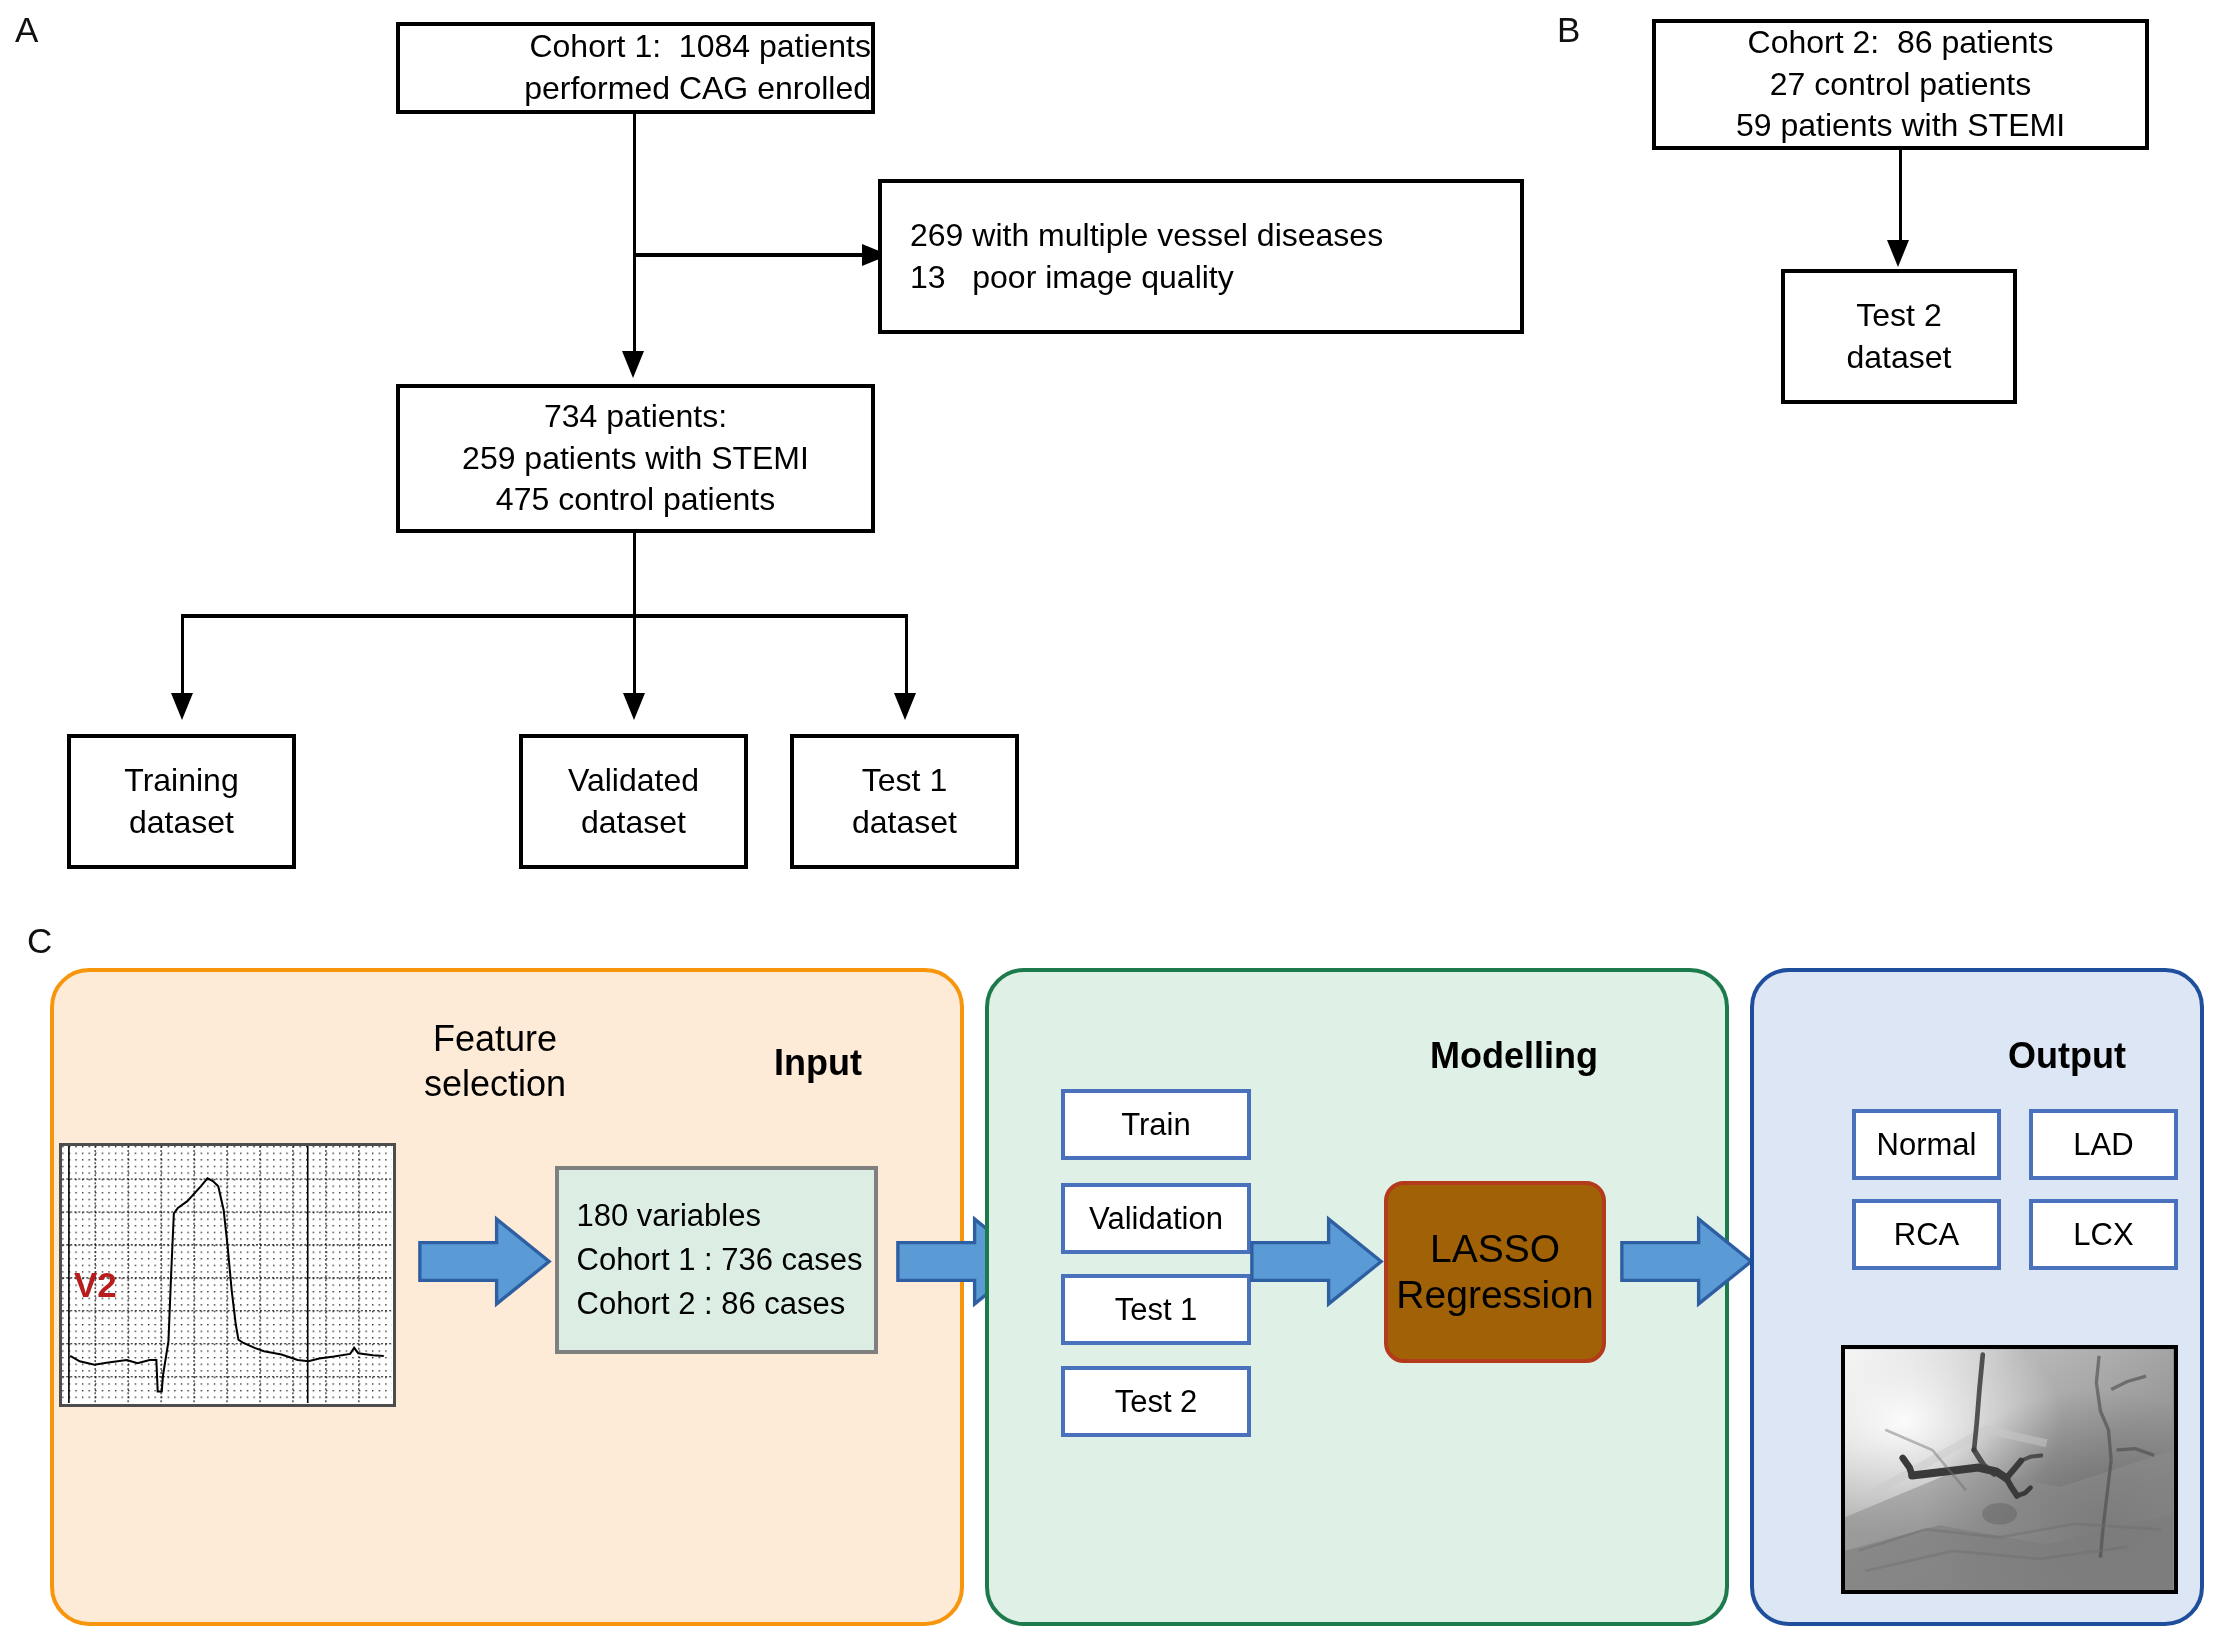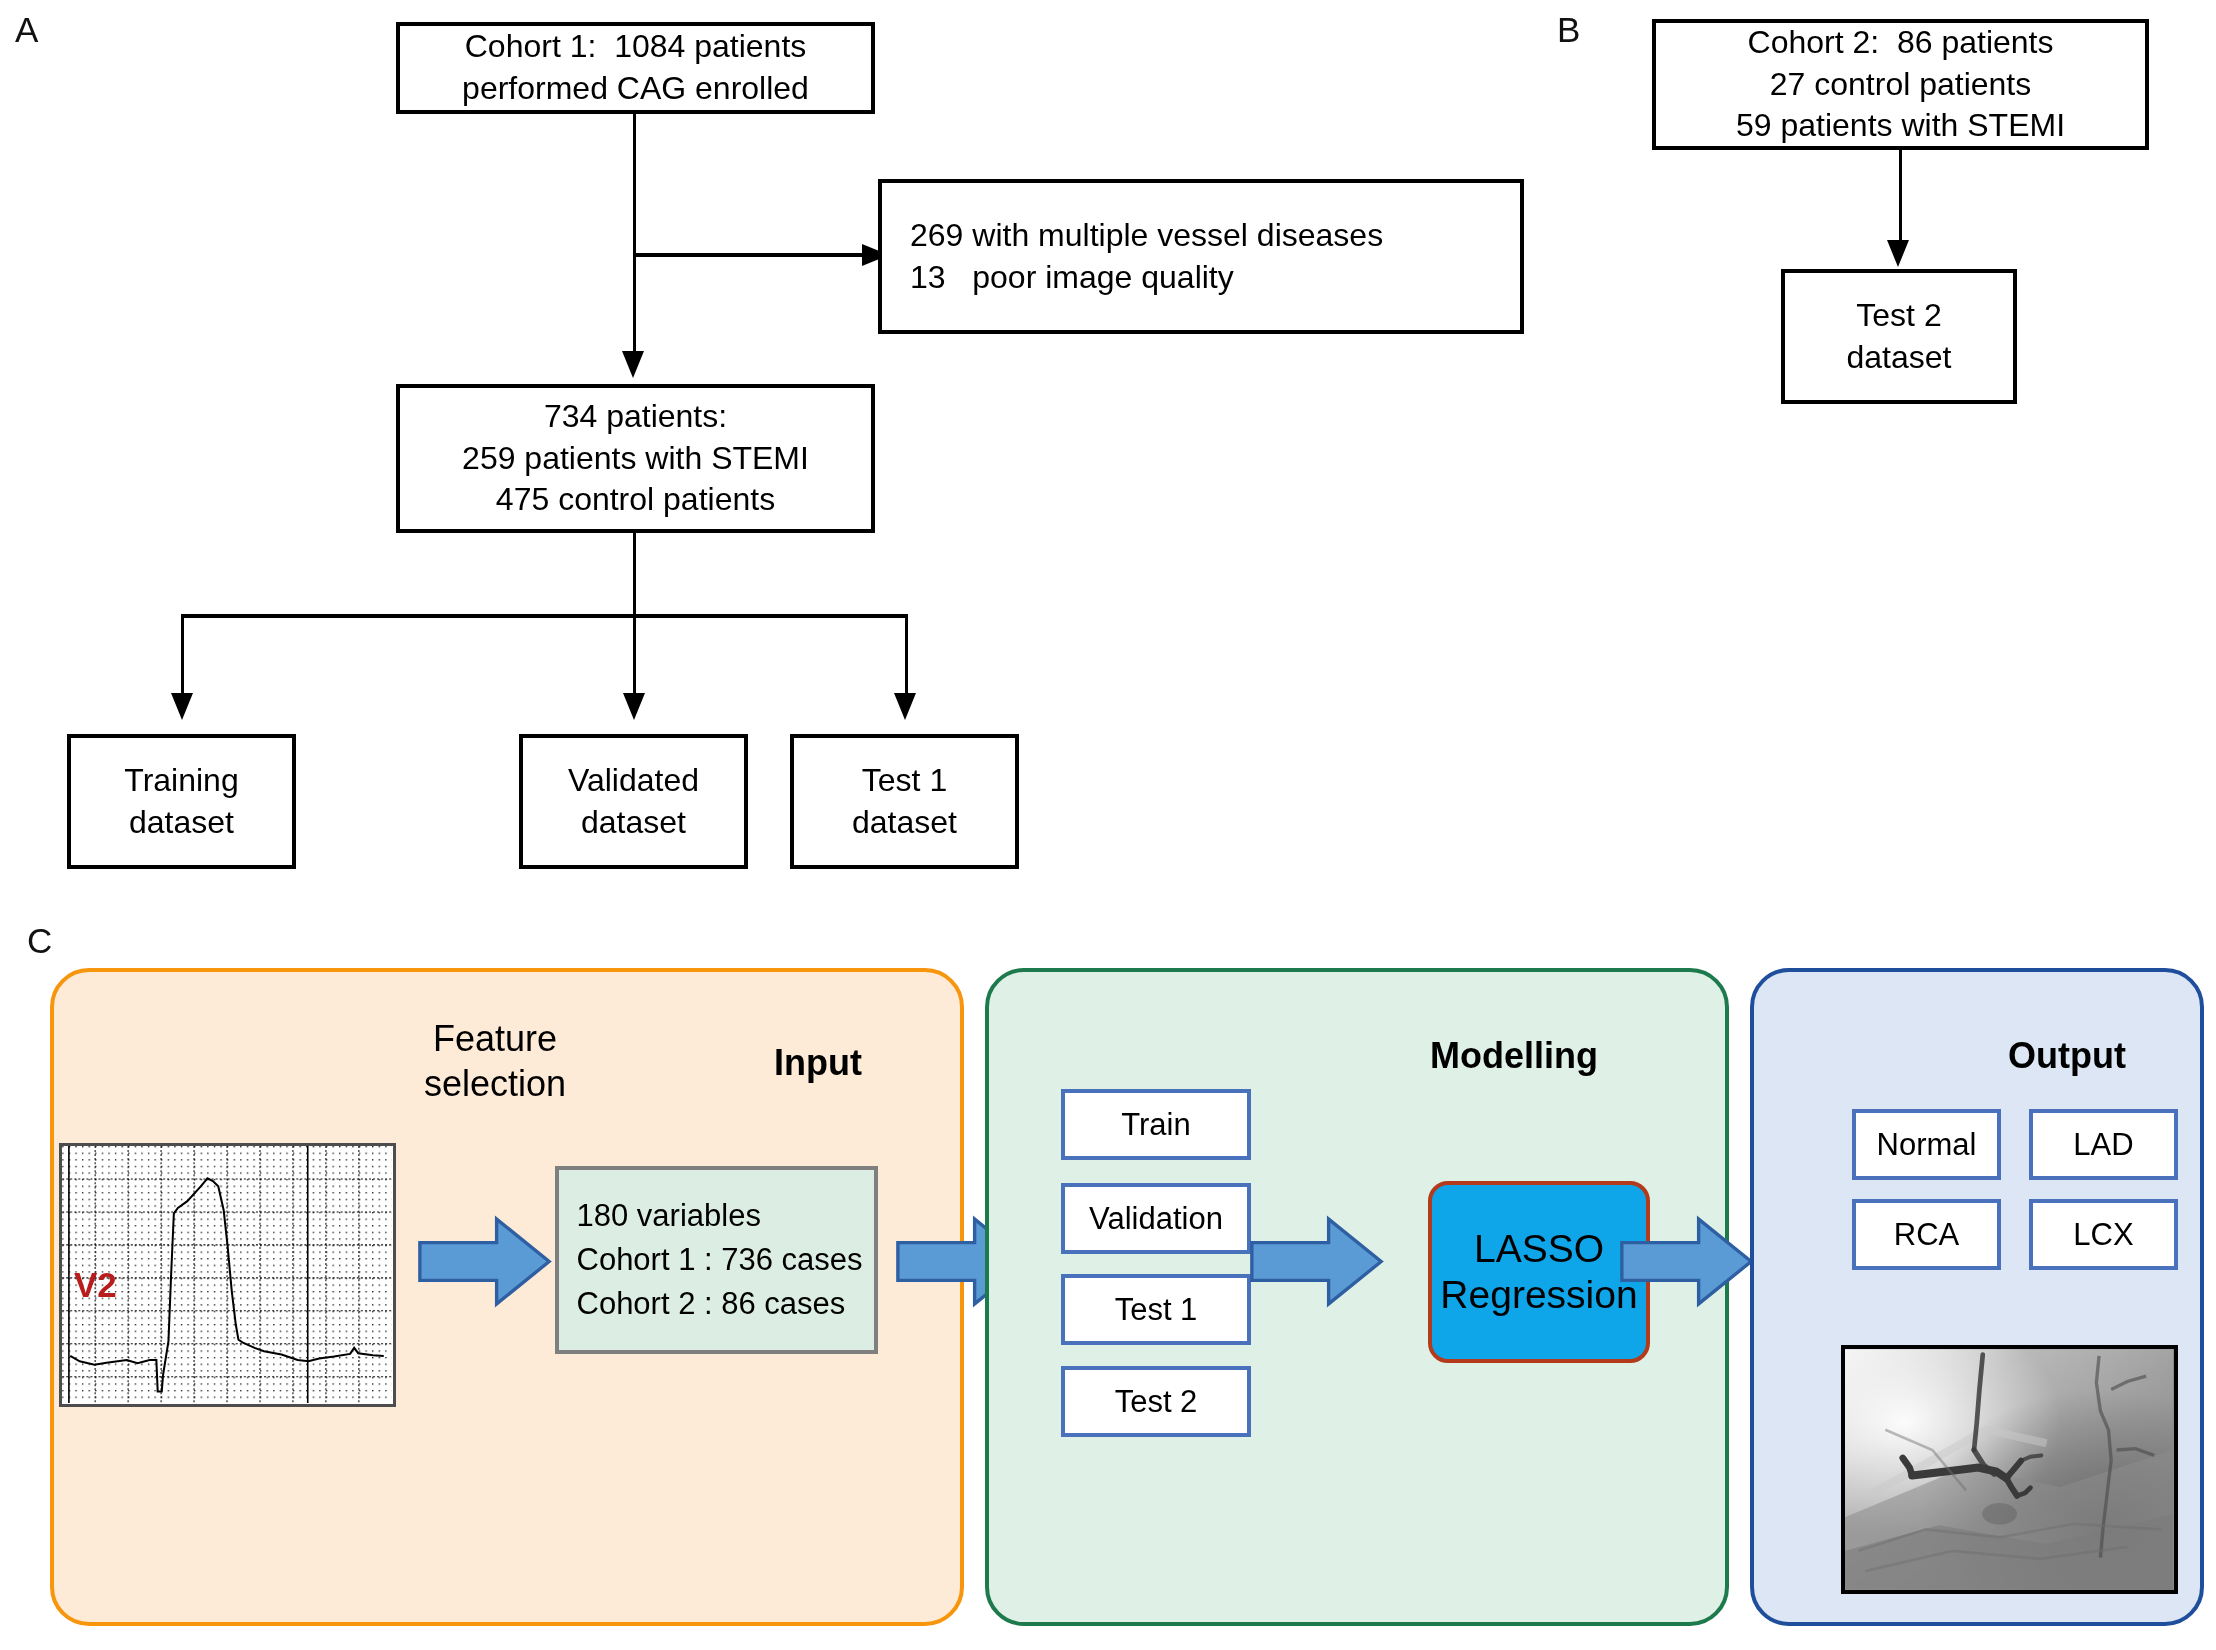--- a/index.html
+++ b/index.html
@@ -27,37 +27,37 @@
   .cpanel.green {background:#DFF0E6;border:4.7px solid #1D7A4C;}
   .cpanel.blue  {background:#DCE6F5;border:4.7px solid #1F4E9C;}
   .ctitle{position:absolute;font-size:36px;font-weight:bold;color:#000;white-space:nowrap;}
   .csub{position:absolute;font-size:36px;color:#000;text-align:center;line-height:1.25;white-space:pre-line;}
   
   .wbox{position:absolute;box-sizing:border-box;border:4px solid #4A72BC;background:#fff;
         display:flex;align-items:center;justify-content:center;font-size:31px;color:#000;}
   .varbox{position:absolute;box-sizing:border-box;border:4px solid #7F7F7F;background:#DCEEE4;
           display:flex;flex-direction:column;align-items:flex-start;justify-content:center;
           font-size:31px;line-height:1.42;color:#000;padding-left:17.5px;}
-  .lasso{position:absolute;box-sizing:border-box;border:4.7px solid #B33A1A;background:#0ea5e9;
+  .lasso{position:absolute;box-sizing:border-box;border:4.7px solid #B33A1A;background:#a16207;
          border-radius:20px;display:flex;flex-direction:column;align-items:center;
-         justify-content:center;font-size:39px;line-height:1.18;color:#000;margin-left:44px;}
+         justify-content:center;font-size:39px;line-height:1.18;color:#000;}
   
   .barrow{position:absolute;}
   
   .ecg{position:absolute;box-sizing:border-box;border:3.4px solid #4d4d4d;background:#fff;overflow:hidden;}
   .ecg-label{position:absolute;font-size:35px;font-weight:bold;color:#b91c1c;z-index:4;}
   
   .angio{position:absolute;box-sizing:border-box;border:4px solid #000;overflow:hidden;background:#8a8a8a;}
 </style>
 </head>
 <body>
 
 <div class="abs panel-letter" style="left:15px;top:12px;">A</div>
 
-<div class="fbox" style="left:396px;top:21.5px;width:479px;height:92px;">
+<div class="fbox" style="left:396px;top:21.5px;width:479px;height:92px;align-items:flex-end;">
   <span class="ln">Cohort 1:  1084 patients</span>
   <span class="ln">performed CAG enrolled</span>
 </div>
 
 <div class="vline" style="left:633px;top:113px;height:245px;"></div>
 <div class="arrow-down" style="left:622px;top:351px;"></div>
 
 <div class="hline" style="left:633px;top:253px;width:239px;"></div>
 <div class="arrow-right" style="left:862px;top:244px;"></div>
 

